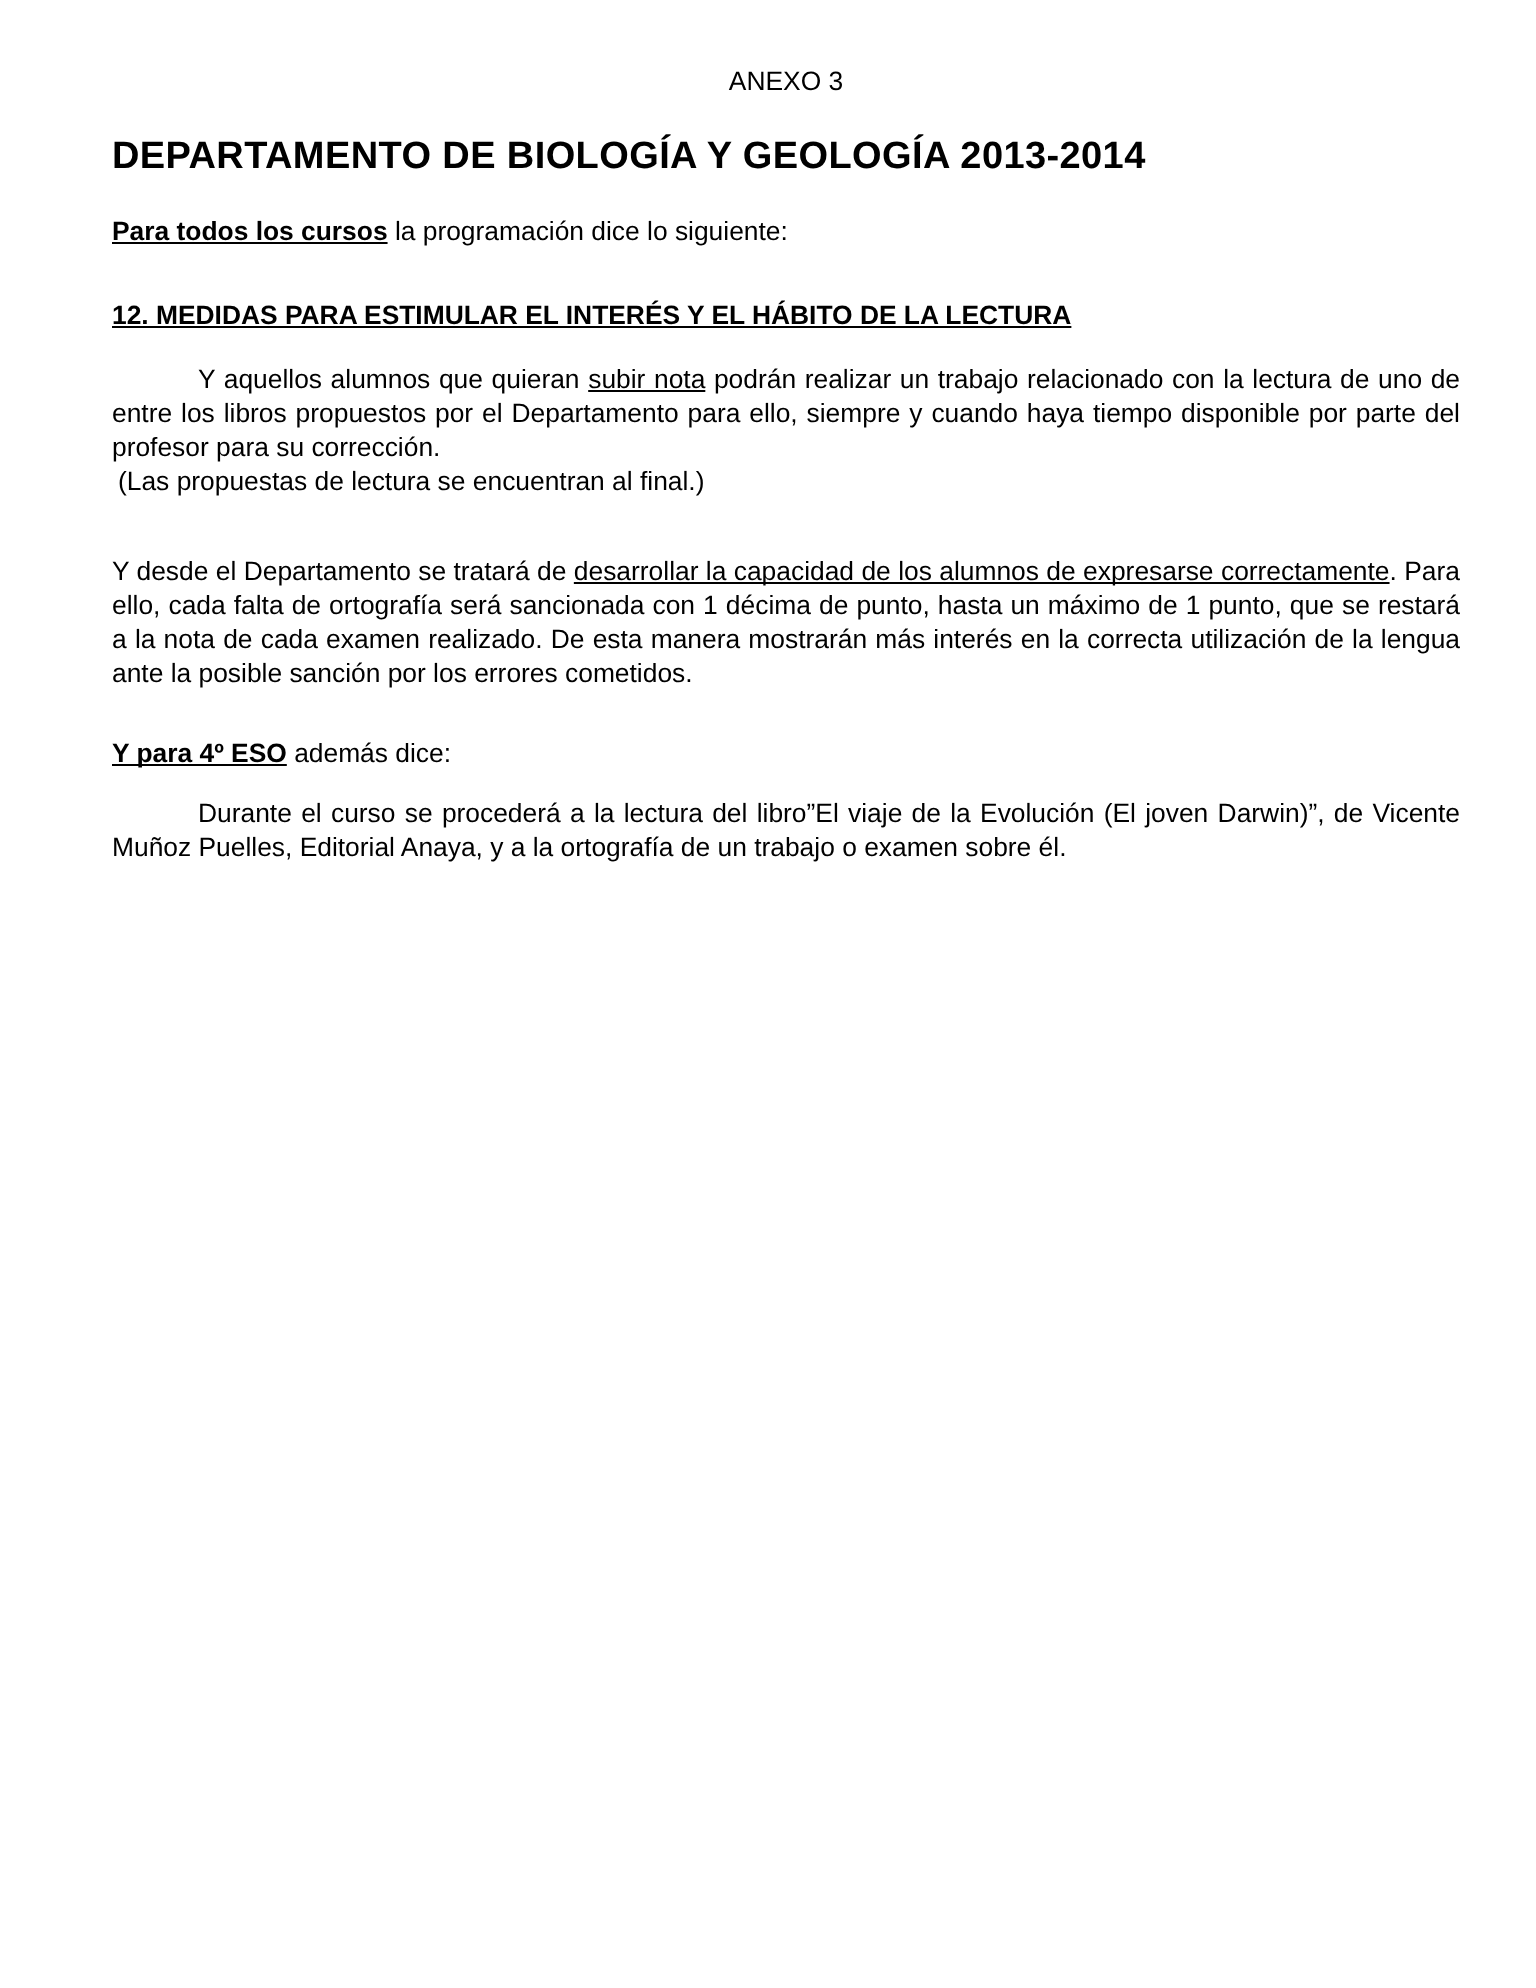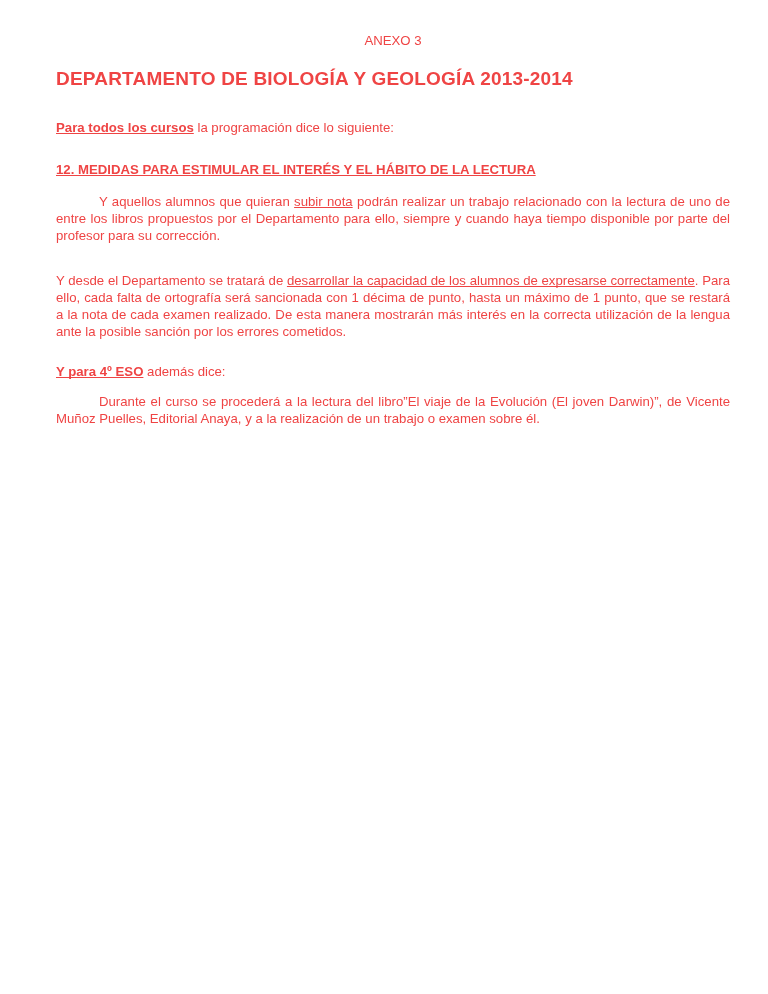--- a/index.html
+++ b/index.html
@@ -10,39 +10,39 @@
   .page {
     position: relative;
     width: 768px;
     height: 994px;
     box-sizing: border-box;
     background: #ffffff;
     padding: 32px 38px 0 56px;
     font-family: "Liberation Sans", "DejaVu Sans", sans-serif;
     font-size: 13.2px;
     line-height: 17px;
-    color: #ef4444;
+    color: #000000;
     overflow: hidden;
   }
   .annex {
     text-align: center;
   }
   .doc-title {
     margin-top: 18px;
     font-size: 19px;
     line-height: 24px;
     font-weight: bold;
     letter-spacing: 0.2px;
     text-decoration-thickness: 2px;
     text-underline-offset: 3px;
     text-decoration-skip-ink: none;
   }
   p { margin: 0; }
   .intro-line {
-    margin-top: 28px;
+    margin-top: 16px;
   }
   .bold-u {
     font-weight: bold;
     text-decoration: underline;
     text-decoration-skip-ink: none;
   }
   .u {
     text-decoration: underline;
     text-decoration-skip-ink: none;
   }
@@ -84,20 +84,21 @@
   <div class="annex">ANEXO 3</div>
 
   <div class="doc-title">DEPARTAMENTO DE BIOLOGÍA Y GEOLOGÍA 2013-2014</div>
 
   <p class="intro-line"><span class="bold-u">Para todos los cursos</span><span> la programación dice lo siguiente:</span></p>
 
   <p class="section-heading">12. MEDIDAS PARA ESTIMULAR EL INTERÉS Y EL HÁBITO DE LA LECTURA</p>
 
   <p class="para para-reading"><span>Y aquellos alumnos que quieran </span><span class="u">subir nota</span><span> podrán realizar un trabajo relacionado con la lectura de uno de entre los libros propuestos por el Departamento para ello, siempre y cuando haya tiempo disponible por parte del profesor para su corrección.</span></p>
 
+  <p class="para-note">(Las propuestas de lectura se encuentran al final.)</p>
 
   <p class="para para-spelling"><span>Y desde el Departamento se tratará de </span><span class="u">desarrollar la capacidad de los alumnos de expresarse correctamente</span><span>. Para ello, cada falta de ortografía será sancionada con 1 décima de punto, hasta un máximo de 1 punto, que se restará a la nota de cada examen realizado. De esta manera mostrarán más interés en la correcta utilización de la lengua ante la posible sanción por los errores cometidos.</span></p>
 
   <p class="intro-line eso-line"><span class="bold-u">Y para 4º ESO</span><span> además dice:</span></p>
 
-  <p class="para para-darwin">Durante el curso se procederá a la lectura del libro”El viaje de la Evolución (El joven Darwin)”, de Vicente Muñoz Puelles, Editorial Anaya, y a la realización de un trabajo o examen sobre él.</p>
+  <p class="para para-darwin">Durante el curso se procederá a la lectura del libro”El viaje de la Evolución (El joven Darwin)”, de Vicente Muñoz Puelles, Editorial Anaya, y a la ortografía de un trabajo o examen sobre él.</p>
 
 </div>
 
 </body></html>

